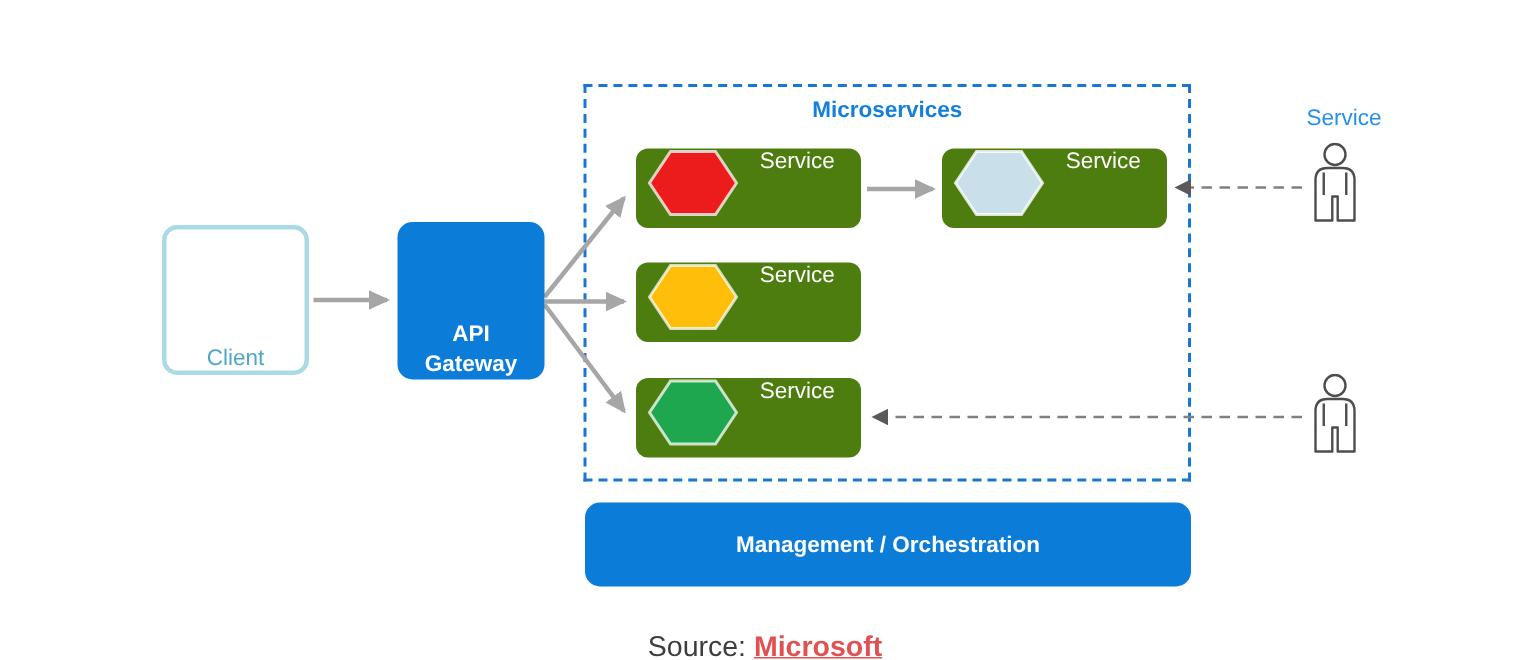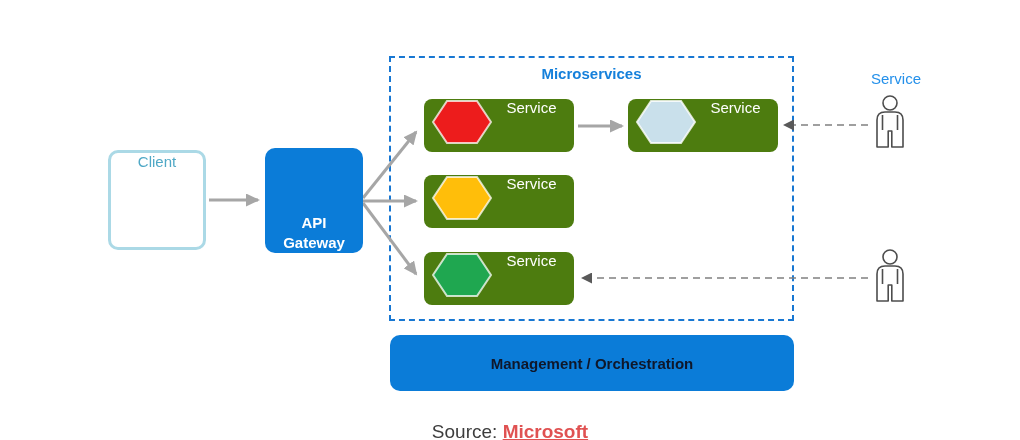--- a/index.html
+++ b/index.html
@@ -14,21 +14,21 @@
     overflow: hidden;
     margin-top: 13px;
   }
 
   
   .client-box {
     position: absolute; left: 108px; top: 137px; width: 98px; height: 100px;
     background: #ffffff;
     border: 3px solid #abd9e6;
     border-radius: 10px;
-    display: flex; align-items: flex-start; justify-content: center;
+    display: flex; align-items: flex-end; justify-content: center;
   }
   .client-box .label { color: #4fa8c6; font-size: 15px; }
 
   .gateway-box {
     position: absolute; left: 265px; top: 135px; width: 98px; height: 105px;
     background: #0b7cd8;
     border-radius: 10px;
     display: flex; align-items: flex-end; justify-content: center;
     text-align: center;
   }
@@ -63,21 +63,21 @@
   .s2 { left: 628px; top: 86px; }
   .s3 { left: 424px; top: 162px; }
   .s4 { left: 424px; top: 239px; }
 
   .mgmt-bar {
     position: absolute; left: 390px; top: 322px; width: 404px; height: 56px;
     background: #0b7cd8;
     border-radius: 10px;
     display: flex; align-items: center; justify-content: center;
   }
-  .mgmt-bar .label { color: #0f172a; font-size: 15px; font-weight: bold; }
+  .mgmt-bar .label { color: #ffffff; font-size: 15px; font-weight: bold; }
 
   .devops-label {
     position: absolute; left: 846px; top: 57px; width: 100px;
     text-align: center;
     color: #2490ea; font-size: 15px;
   }
 
   .person { position: absolute; width: 40px; height: 54px; }
   .person-1 { left: 870px; top: 82px; }
   .person-2 { left: 870px; top: 236px; }

